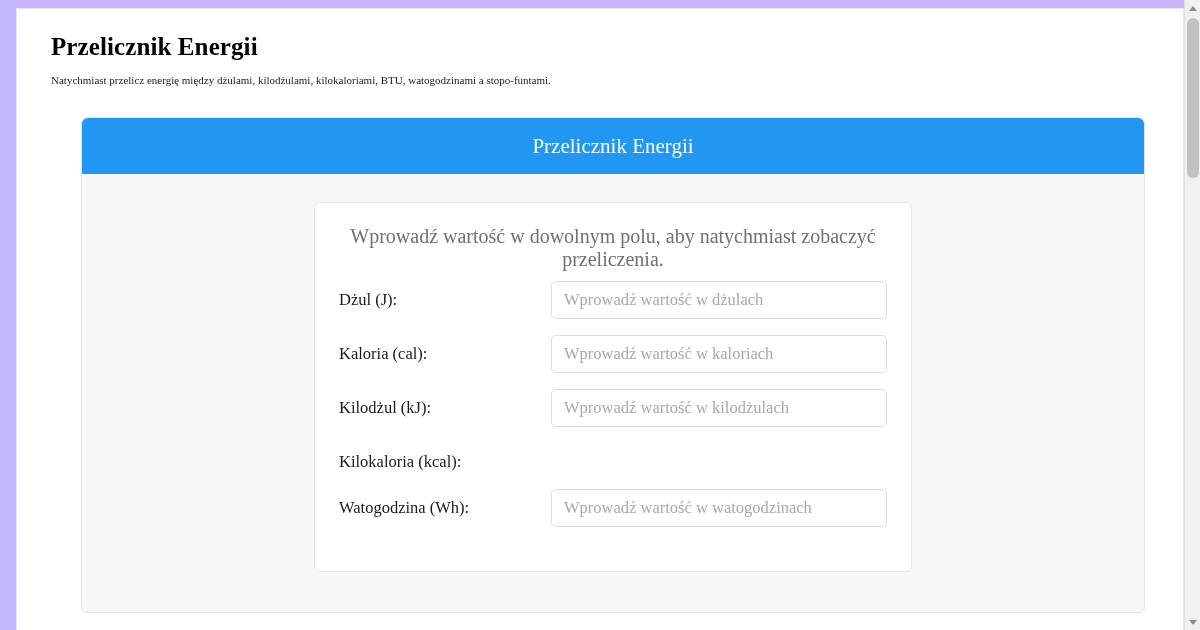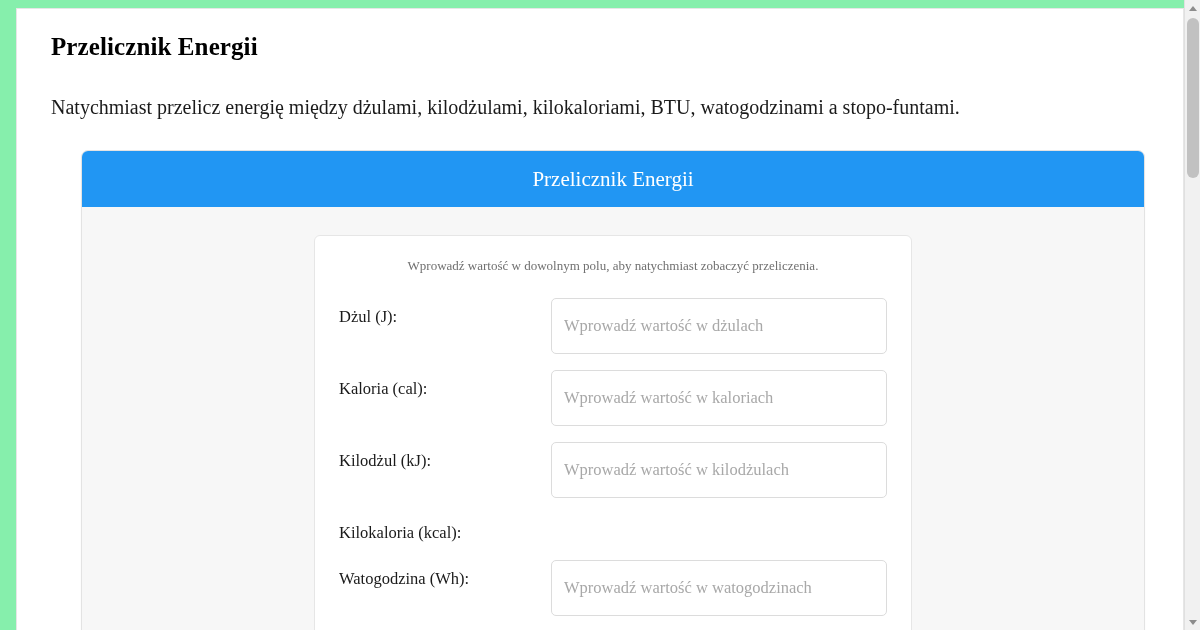--- a/index.html
+++ b/index.html
@@ -12,21 +12,21 @@
     overflow: hidden;
     background: #f0f0f0;
     font-family: "Liberation Serif", "DejaVu Serif", serif;
   }
 
   
   .viewport {
     position: relative;
     width: 1200px;
     height: 630px;
-    background: #86efac;
+    background: #c4b5fd;
     box-sizing: border-box;
   }
 
   .page-card {
     position: absolute;
     left: 16px;
     top: 8px;
     width: 1168px;
     min-height: 700px;
     background: #ffffff;
@@ -37,23 +37,23 @@
 
   .page-title {
     font-size: 25px;
     font-weight: bold;
     color: #000000;
     margin: 6px 0 0 16px;
     letter-spacing: 0.1px;
   }
 
   .page-subtitle {
-    font-size: 20px;
+    font-size: 11px;
     color: #1a1a1a;
-    margin: 32px 0 0 16px;
+    margin: 12px 0 0 16px;
     line-height: 1.4;
   }
 
   
   .converter-panel {
     margin: 29px 0 0 46px;
     width: 1064px;
     background: #f7f7f7;
     border: 1px solid #e3e3e3;
     border-radius: 7px;
@@ -84,22 +84,22 @@
     background: #ffffff;
     border: 1px solid #e6e6e6;
     border-radius: 6px;
     box-sizing: border-box;
     padding: 22px 24px 28px 24px;
   }
 
   .form-hint {
     text-align: center;
     color: #707070;
-    font-size: 13px;
-    margin-bottom: 24px;
+    font-size: 20px;
+    margin-bottom: 10px;
   }
 
   .field-row {
     display: flex;
     align-items: flex-start;
     margin-bottom: 16px;
   }
 
   .field-label {
     width: 212px;
@@ -107,21 +107,21 @@
     padding-right: 14px;
     box-sizing: border-box;
     font-size: 16.5px;
     color: #1a1a1a;
     line-height: 1.25;
     padding-top: 9px;
   }
 
   .field-input {
     flex: 1;
-    height: 56px;
+    height: 38px;
     border: 1px solid #dcdcdc;
     border-radius: 5px;
     padding: 0 12px;
     box-sizing: border-box;
     font-size: 16.5px;
     font-family: "Liberation Serif", "DejaVu Serif", serif;
     color: #333333;
     background: #ffffff;
     outline: none;
   }

